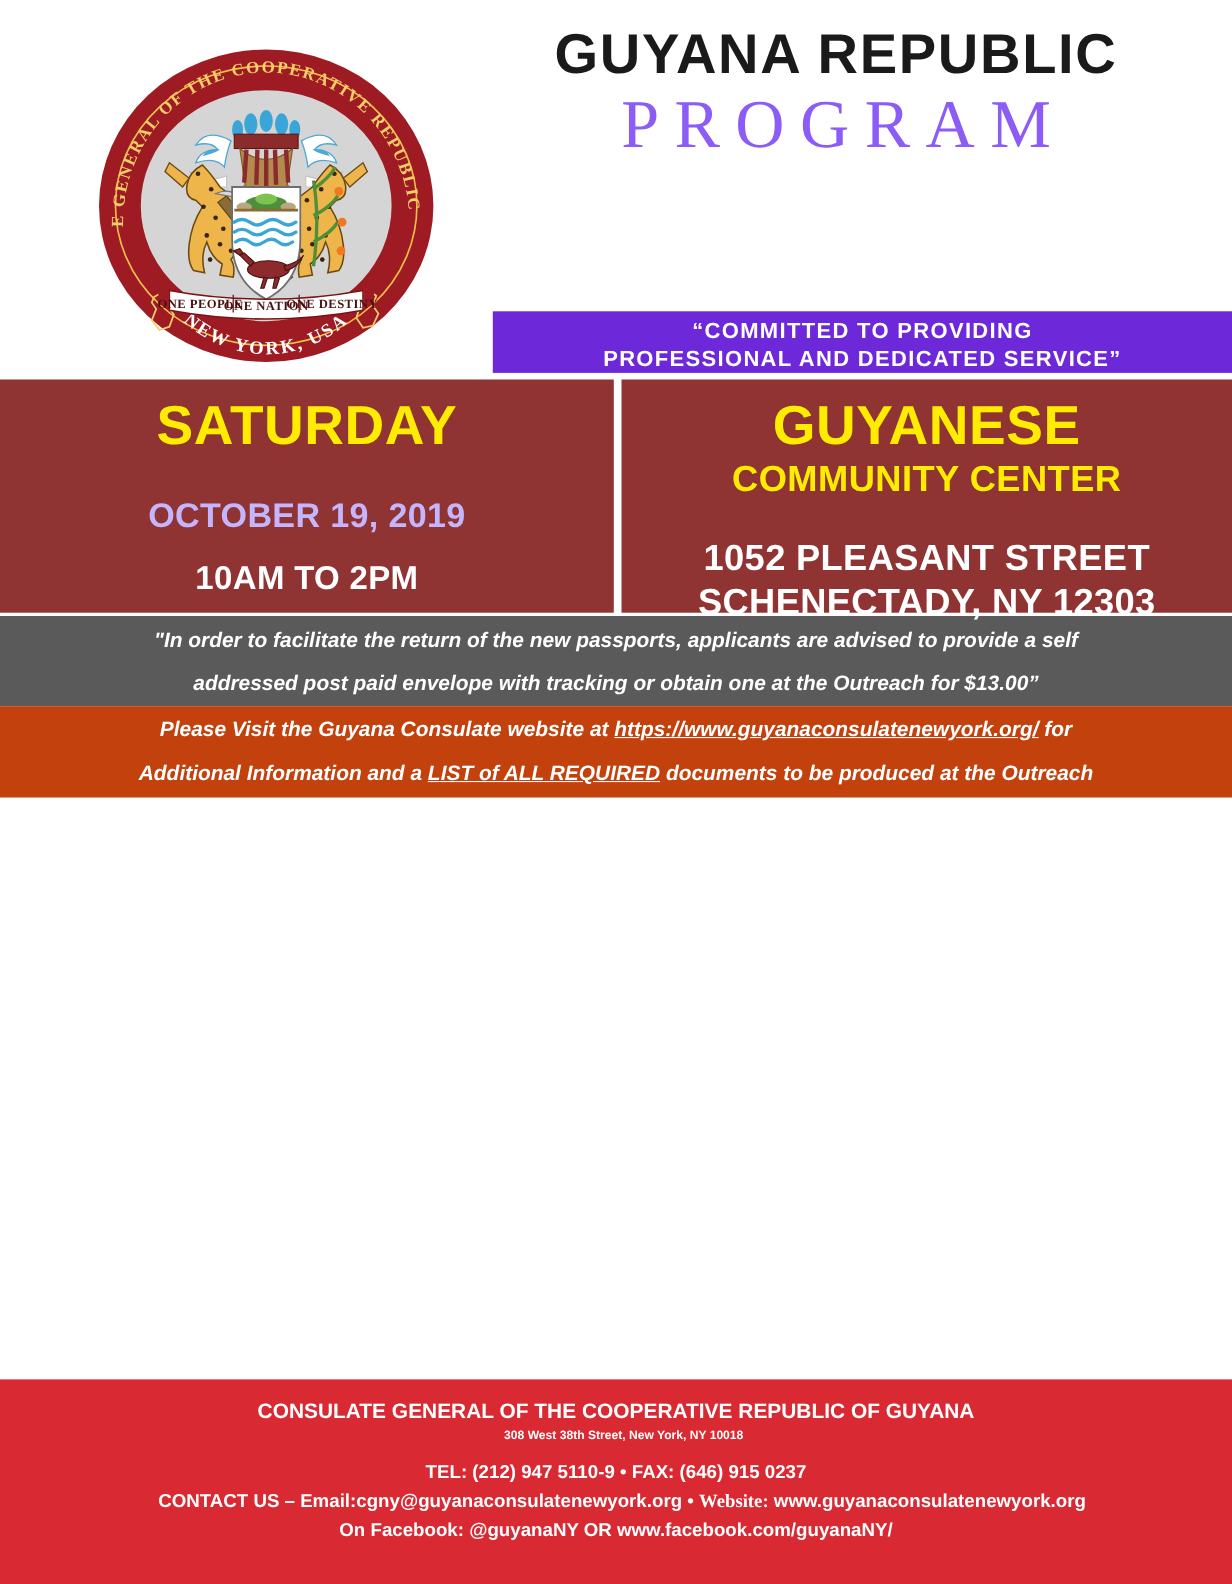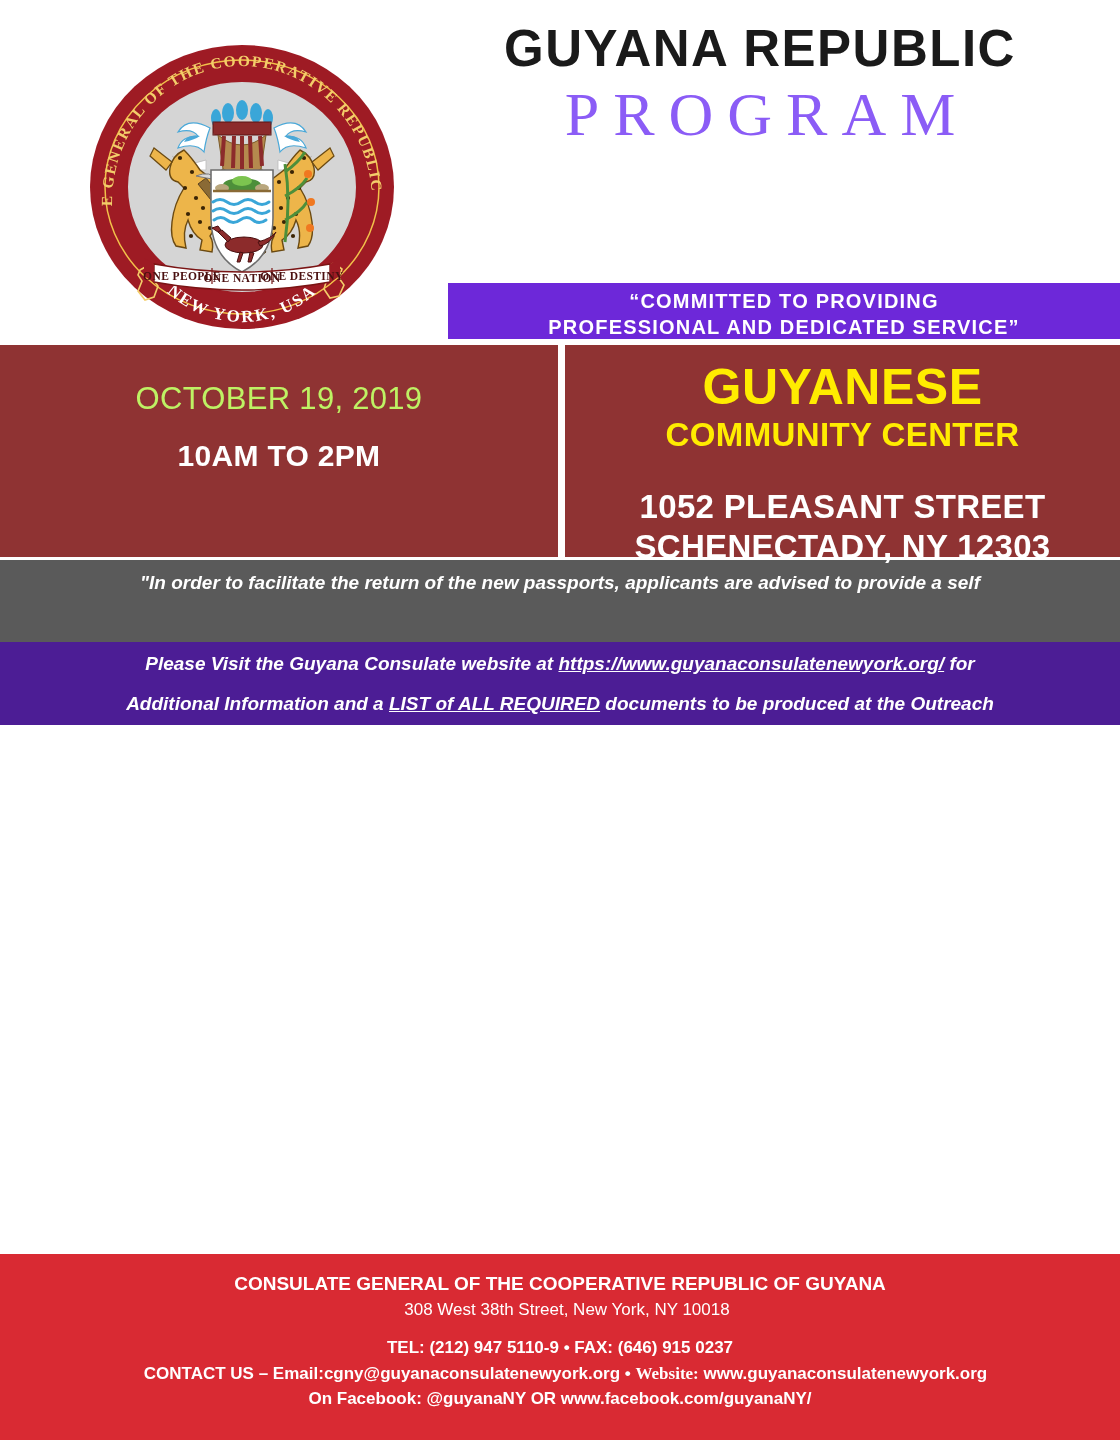--- a/index.html
+++ b/index.html
@@ -109,24 +109,24 @@
     line-height: 1.12;
   }
   .ev-h2 {
     color: #ffec00;
     font-weight: bold;
     font-size: 33px;
     letter-spacing: 0.4px;
     line-height: 1.2;
   }
   .ev-date {
-    color: #bef264;
-    font-weight: normal;
+    color: #c4b5fd;
+    font-weight: bold;
     font-size: 31px;
-    margin-top: 22px;
+    margin-top: 36px;
     letter-spacing: 0.3px;
   }
   .ev-time {
     color: #ffffff;
     font-weight: bold;
     font-size: 30px;
     margin-top: 22px;
     letter-spacing: 0.3px;
   }
   .ev-addr {
@@ -148,21 +148,21 @@
     font-weight: bold;
     font-size: 19px;
     text-align: center;
     line-height: 2.05;
     box-sizing: border-box;
     padding-top: 4px;
   }
   .notice-green {
     width: 1120px;
     height: 83px;
-    background: #4c1d95;
+    background: #c2410c;
     color: #ffffff;
     font-style: italic;
     font-weight: bold;
     font-size: 19px;
     text-align: center;
     line-height: 2.1;
     box-sizing: border-box;
     padding-top: 2px;
   }
   .notice-green u { text-decoration: underline; }
@@ -181,21 +181,21 @@
     top: 1254px;
     width: 1120px;
     height: 186px;
     background: #d92a33;
     color: #ffffff;
     text-align: center;
     box-sizing: border-box;
     padding-top: 16px;
   }
   .ft-l1 { font-weight: bold; font-size: 19px; line-height: 1.45; }
-  .ft-l2 { font-weight: normal; font-size: 17px; line-height: 1.45; padding-left: 14px; }
+  .ft-l2 { font-weight: bold; font-size: 11px; line-height: 1.45; padding-left: 14px; }
   .ft-l3 { font-weight: bold; font-size: 17px; line-height: 1.45; margin-top: 14px; }
   .ft-l4 { font-weight: bold; font-size: 17px; line-height: 1.5; padding-left: 11px; }
   .ft-l5 { font-weight: bold; font-size: 17px; line-height: 1.5; }
   .ft-serif { font-family: "Liberation Serif", serif; font-weight: bold; }
 </style>
 </head>
 <body>
 
 <div class="header">
 
@@ -332,35 +332,37 @@
   </div>
 
   <div class="tagline">
     <div>“COMMITTED TO PROVIDING</div>
     <div>PROFESSIONAL AND DEDICATED SERVICE”</div>
   </div>
 </div>
 
 <div class="event-row">
   <div class="event-box event-left">
+    <div class="ev-h1">SATURDAY</div>
     <div class="ev-date">OCTOBER 19, 2019</div>
     <div class="ev-time">10AM TO 2PM</div>
   </div>
   <div class="event-box event-right">
     <div class="ev-h1">GUYANESE</div>
     <div class="ev-h2">COMMUNITY CENTER</div>
     <div class="ev-addr">
       <div>1052 PLEASANT STREET</div>
       <div>SCHENECTADY, NY 12303</div>
     </div>
   </div>
 </div>
 
 <div class="notice-gray">
   <div>"In order to facilitate the return of the new passports, applicants are advised to provide a self</div>
+  <div>addressed post paid envelope with tracking or obtain one at the Outreach for $13.00”</div>
 </div>
 
 <div class="notice-green">
   <div><span>Please Visit the Guyana Consulate website at </span><u>https://www.guyanaconsulatenewyork.org/</u><span> for</span></div>
   <div><span>Additional Information and a </span><u>LIST of ALL REQUIRED</u><span> documents to be produced at the Outreach</span></div>
 </div>
 
 <div class="services">
 
   

